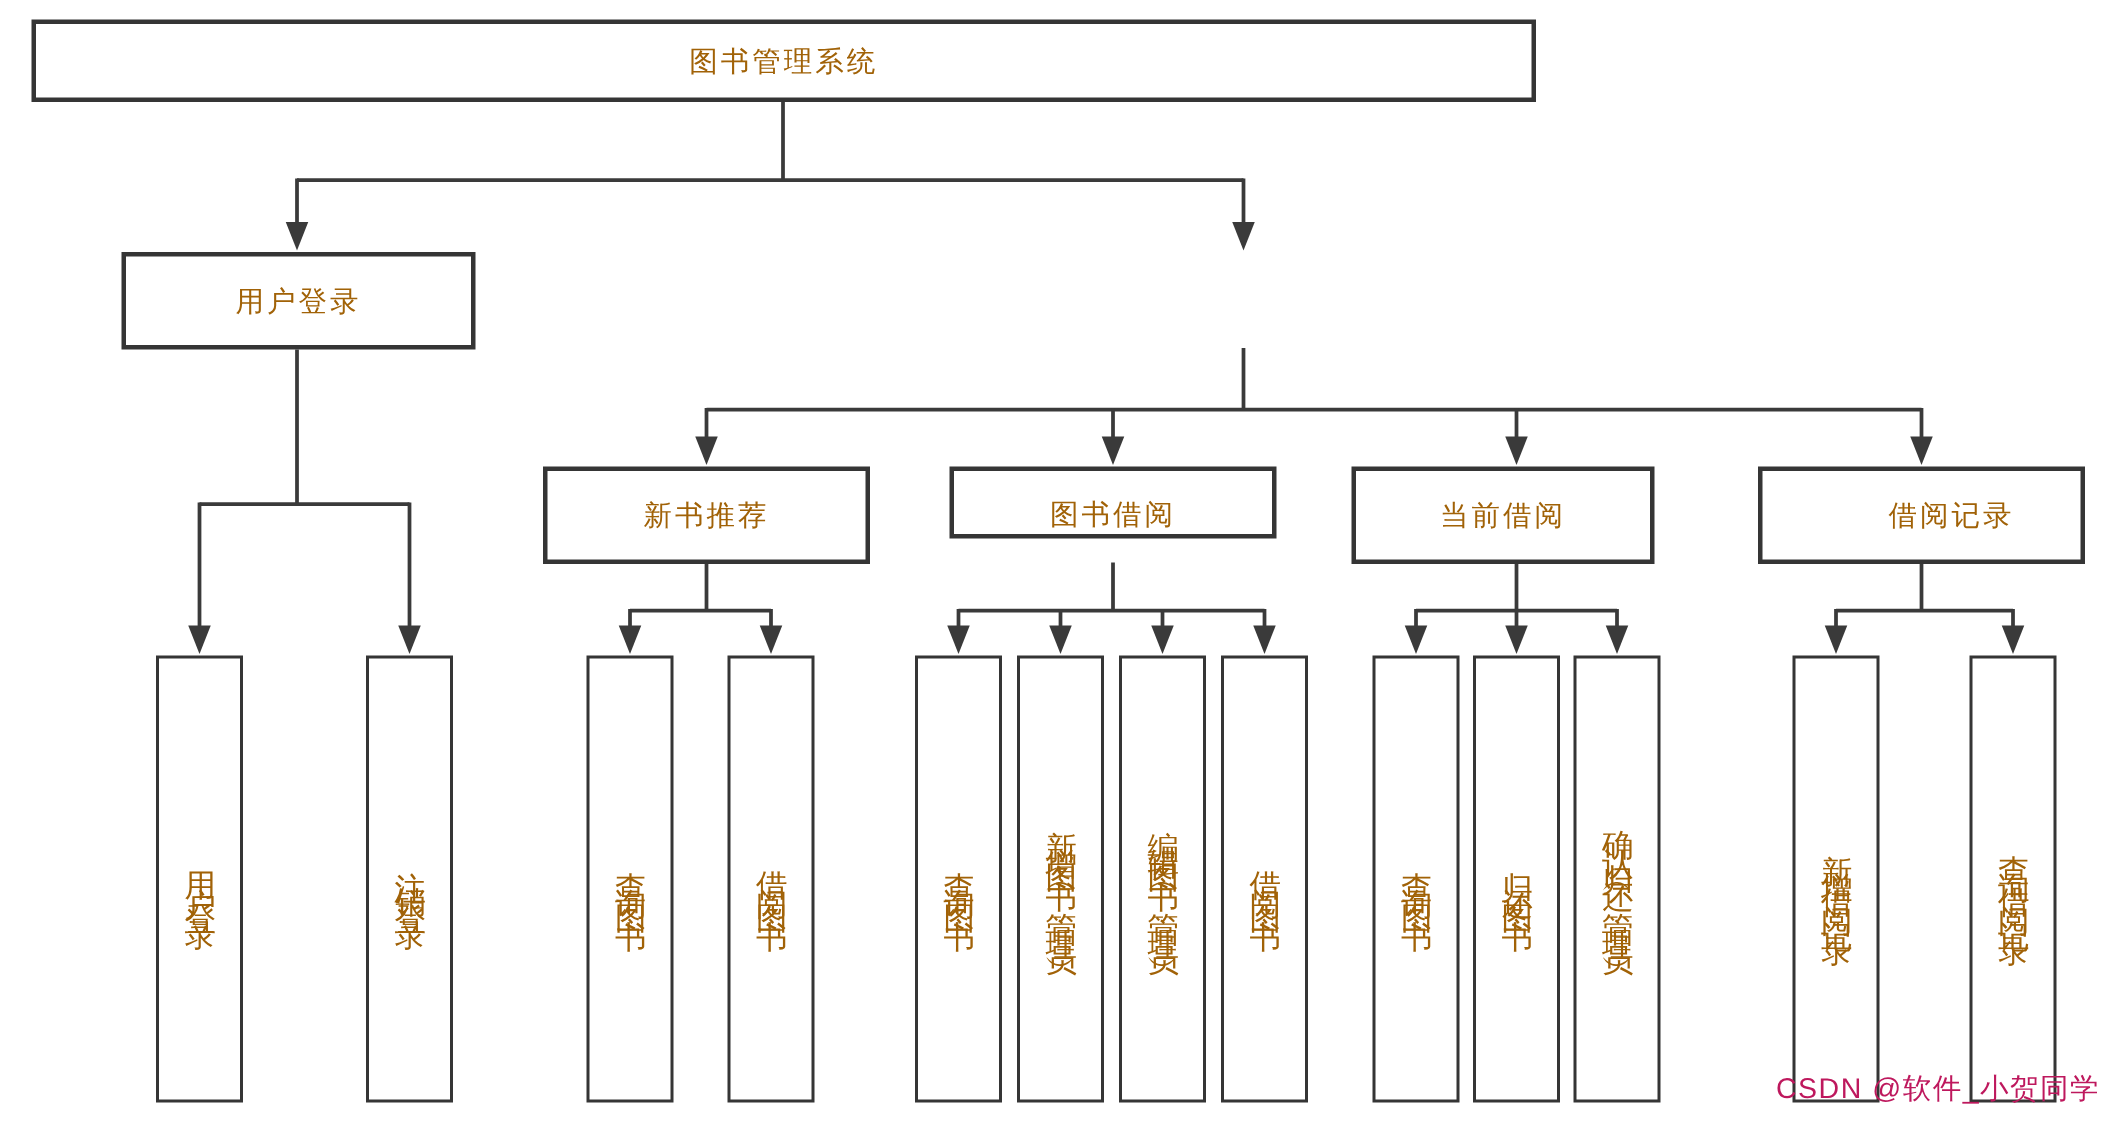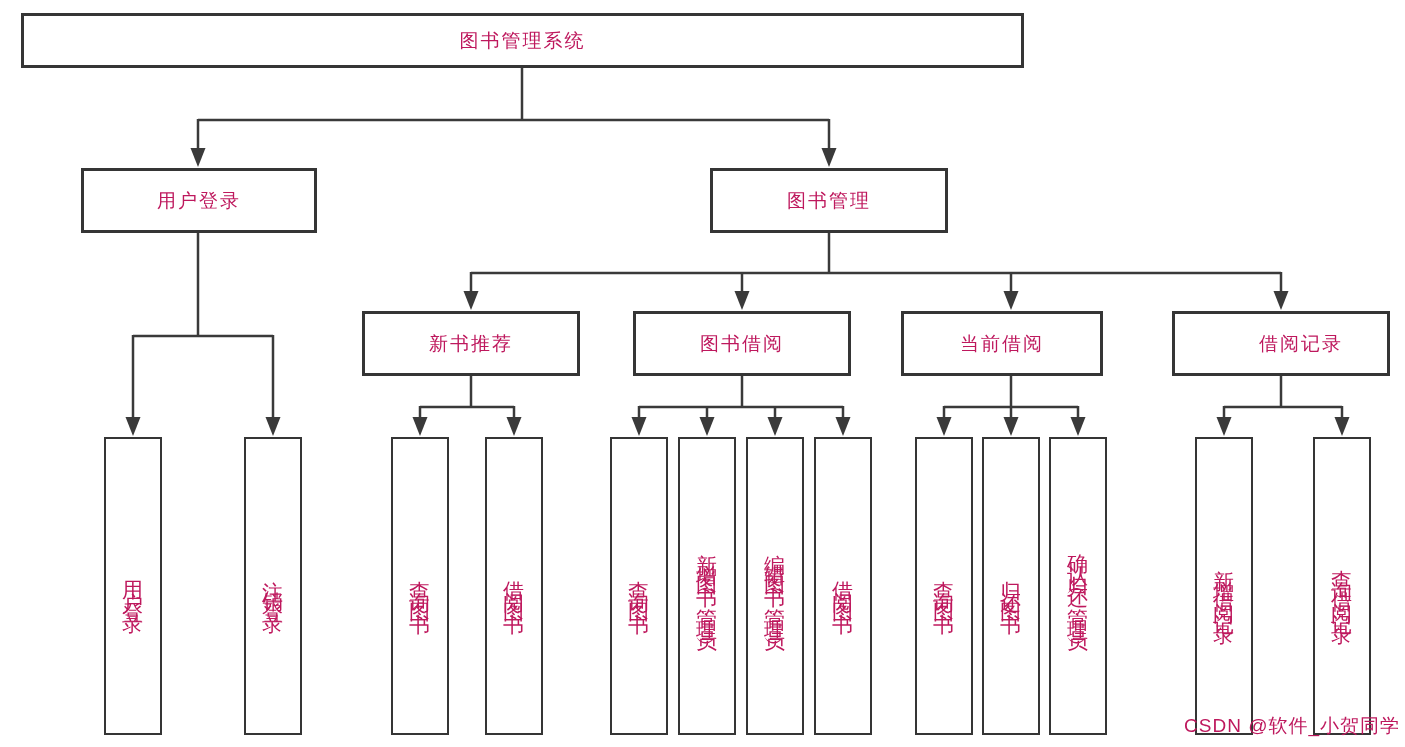--- a/index.html
+++ b/index.html
@@ -18,21 +18,21 @@
     pointer-events: none;
   }
   .node {
     position: absolute;
     box-sizing: border-box;
     border: 3px solid #353535;
     background: #ffffff;
     display: flex;
     align-items: center;
     justify-content: center;
-    color: #be185d;
+    color: #a16207;
   }
   .hbox {
     font-size: 19px;
     letter-spacing: 2px;
     white-space: nowrap;
   }
   .vbox {
     width: 58px;
     height: 298px;
     border-width: 2.5px;
@@ -130,28 +130,25 @@
     </g>
   </svg>
 
   <div class="node hbox" style="left:21px;top:13px;width:1003px;height:55px;">
     <span>图书管理系统</span>
   </div>
 
   <div class="node hbox" style="left:81px;top:168px;width:236px;height:65px;">
     <span>用户登录</span>
   </div>
-  <div class="node hbox" style="left:710px;top:168px;width:238px;height:65px;">
-    <span>图书管理</span>
-  </div>
 
   <div class="node hbox" style="left:362px;top:311px;width:218px;height:65px;">
     <span>新书推荐</span>
   </div>
-  <div class="node hbox" style="left:633px;top:311px;width:218px;height:65px;">
+  <div class="node hbox" style="left:633px;top:311px;width:218px;height:48px;align-items:flex-end;">
     <span>图书借阅</span>
   </div>
   <div class="node hbox" style="left:901px;top:311px;width:202px;height:65px;">
     <span>当前借阅</span>
   </div>
   <div class="node hbox" style="left:1172px;top:311px;width:218px;height:65px;padding-left:40px;">
     <span>借阅记录</span>
   </div>
 
   <div class="node vbox" style="left:104px;top:437px;">

